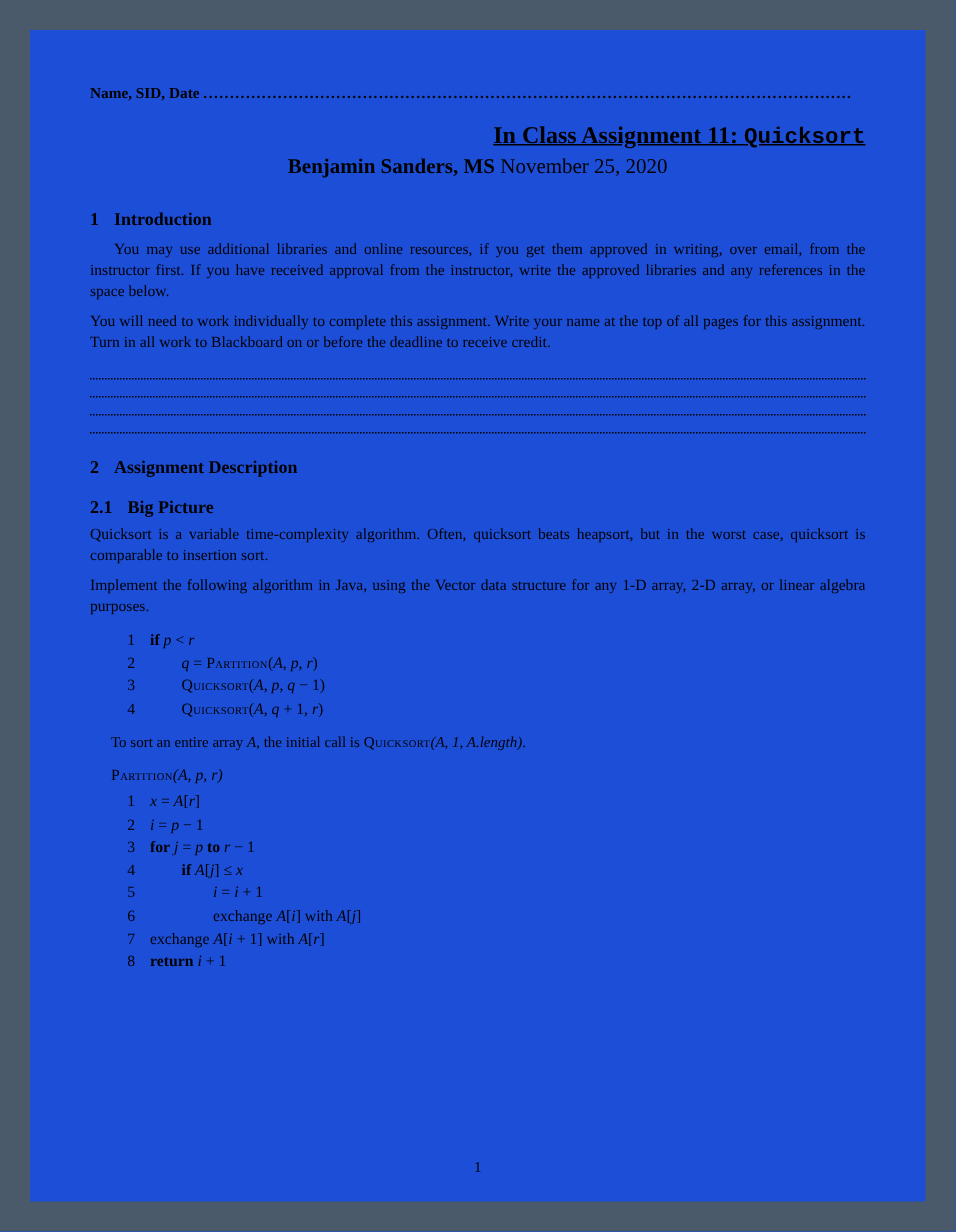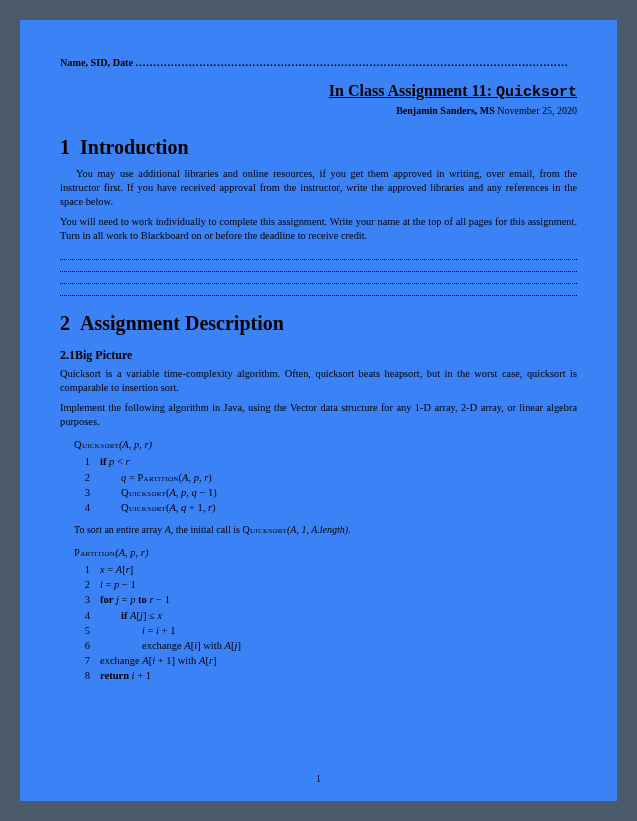--- a/index.html
+++ b/index.html
@@ -5,21 +5,21 @@
   body {
     margin: 0;
     padding: 0;
     background: #4a5a6a;
     font-family: "Times New Roman", Times, serif;
     color: #000;
   }
   .page {
     width: 597px;
     min-height: 781px;
-    background: #3b82f6;
+    background: #1d4ed8;
     margin: 20px auto;
     padding: 36px 40px 20px 40px;
     box-sizing: border-box;
     position: relative;
     font-size: 10.4px;
     line-height: 1.35;
   }
   .name-line {
     font-weight: bold;
     font-size: 10.2px;
@@ -37,43 +37,44 @@
     margin: 4px 0 1px 0;
     font-family: "Times New Roman", Times, serif;
     text-decoration: underline;
   }
   .title .tt {
     font-family: "Courier New", monospace;
     font-weight: bold;
     font-size: 15px;
   }
   .author {
-    text-align: right;
-    font-size: 10px;
+    text-align: center;
+    font-size: 14px;
     margin-bottom: 16px;
   }
   .author .name {
     font-weight: bold;
   }
   h1.sec {
-    font-size: 20px;
+    font-size: 12px;
     font-weight: bold;
     margin: 14px 0 6px 0;
   }
   h1.sec .num {
     display: inline-block;
     margin-right: 10px;
   }
   h2.subsec {
     font-size: 12px;
     font-weight: bold;
     margin: 10px 0 4px 0;
   }
   h2.subsec .num {
     display: inline-block;
+    margin-right: 10px;
   }
   p.body {
     margin: 2px 0 6px 0;
     text-align: justify;
   }
   p.indent {
     text-indent: 16px;
   }
   .rule-block {
     margin: 6px 0 10px 0;
@@ -165,23 +166,20 @@
   </h1>
 
   <h2 class="subsec">
     <span class="num">2.1</span><span>Big Picture</span>
   </h2>
   <p class="body">Quicksort is a variable time-complexity algorithm. Often, quicksort beats heapsort, but in the worst case, quicksort is comparable to insertion sort.</p>
 
   <p class="body">Implement the following algorithm in Java, using the Vector data structure for any 1-D array, 2-D array, or linear algebra purposes.</p>
 
   <div class="algo-block">
-    <div class="algo-head">
-      <span class="sc">Quicksort</span><span class="i">(A, p, r)</span>
-    </div>
     <div class="algo-line">
         <span class="ln">1</span>
         <span class="code"><span class="kw">if</span> <span class="i">p</span> &lt; <span class="i">r</span></span>
       </div>
     <div class="algo-line">
         <span class="ln">2</span>
         <span class="code">        <span class="i">q</span> = <span class="sc">Partition</span>(<span class="i">A</span>, <span class="i">p</span>, <span class="i">r</span>)</span>
       </div>
     <div class="algo-line">
         <span class="ln">3</span>

